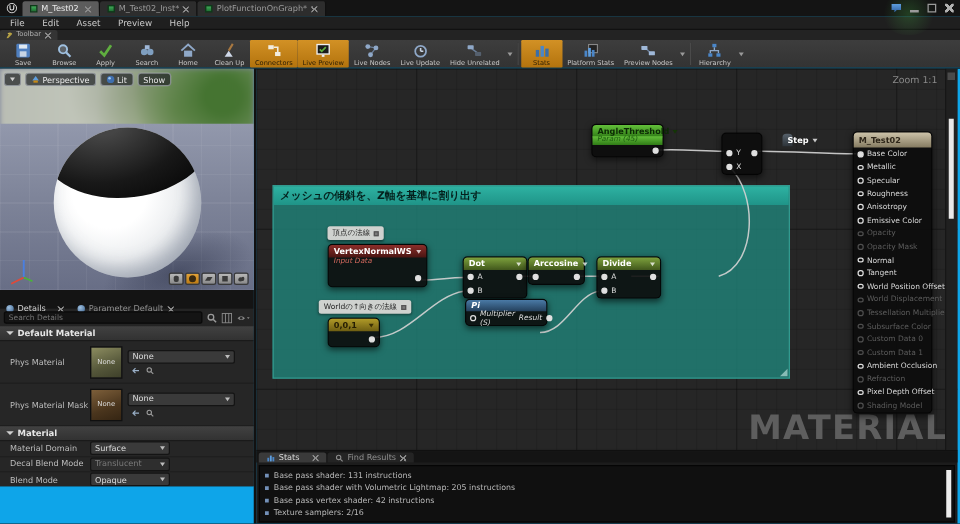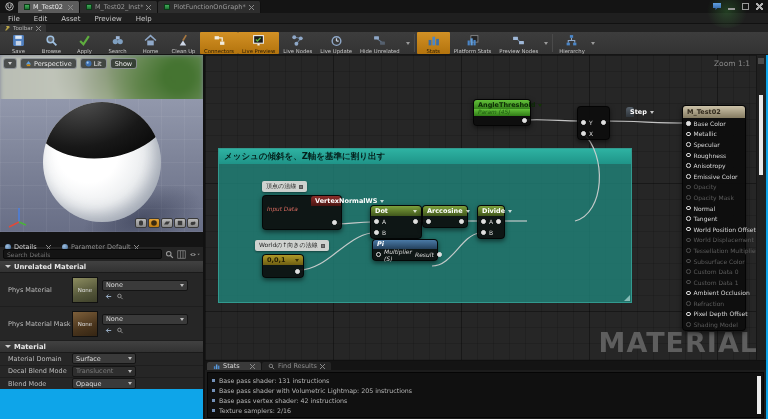--- a/index.html
+++ b/index.html
@@ -147,21 +147,21 @@
 
   .node { position:absolute; background:rgba(12,12,12,.9); border:1px solid rgba(0,0,0,.65);
     border-radius:4px; box-shadow:0 2px 5px rgba(0,0,0,.55); color:#ddd; }
   .ntitle { display:flex; align-items:center; justify-content:space-between; gap:3px;
     padding:1px 4px; font-size:6.5px; font-weight:bold; color:#fff; border-radius:3px 3px 0 0;
     white-space:nowrap; }
   .nchev { width:0; height:0; border-left:2.5px solid transparent; border-right:2.5px solid transparent;
     border-top:3px solid rgba(255,255,255,.75); flex:none; }
   .nsub { font-size:5.8px; font-style:italic; padding:0 4px 1px 4px; white-space:nowrap; }
   .t-math { background:linear-gradient(#7da13c,#41571c); }
-  .t-input { background:linear-gradient(#8c2e2a,#4a1512);margin-left:48px; }
+  .t-input { background:linear-gradient(#8c2e2a,#4a1512); }
   .t-param { background:linear-gradient(#63c03a,#2f7b16); color:#0c2a05; }
   .t-param + .nsub { color:#1d5c10; }
   .t-func { background:linear-gradient(#56606a,#2e343a);margin-left:48px; }
   .t-pi { background:linear-gradient(#4a7aa6,#24405c); }
   .t-const { background:linear-gradient(#b09a28,#6e5e12); color:#241d03; }
   .t-out { background:linear-gradient(#cdc3a9,#857b61); color:#2e2619; }
   .nrow { display:flex; align-items:center; gap:3px; padding:0 3px; height:11px; font-size:6px; }
   .pin { width:5px; height:5px; border:1px solid #e0e0e0; border-radius:50%; flex:none; }
   .pin.f { background:#e0e0e0; }
   .pin.out { margin-left:auto; }
@@ -463,21 +463,21 @@
             <svg width="11" height="9" viewBox="0 0 14 12">
                 <path d="M1 6 Q5 2 9 6 Q5 10 1 6Z" fill="#8a8a8a"></path>
                 <circle cx="5" cy="6" r="1.4" fill="#2a2a2a"></circle>
                 <path d="M11 5 l1.5 2 l1.5 -2 Z" fill="#8a8a8a"></path>
               </svg>
           </div>
         </div>
 
         <div class="cat">
           <span class="cat-caret"></span>
-          <span>Unrelated Material</span>
+          <span>Default Material</span>
         </div>
         <div class="prow asset">
           <span class="plabel">Phys Material</span>
           <div class="thumb olive">
               <span>None</span>
             </div>
           <div class="assetcol">
             <div class="combo">
               <span>None</span>
               <span class="combo-caret"></span>
@@ -640,21 +640,21 @@
           <div class="ntitle t-math">
               <span>Arccosine</span>
               <span class="nchev"></span>
             </div>
           <div class="nrow">
               <span class="pin f"></span>
               <span class="pin f out"></span>
             </div>
         </div>
 
-        <div class="node" style="left:272px; top:150px; width:28px;">
+        <div class="node" style="left:272px; top:150px; width:52px;">
           <div class="ntitle t-math">
               <span>Divide</span>
               <span class="nchev"></span>
             </div>
           <div class="nrow">
               <span class="pin f"></span>
               <span>A</span>
               <span class="pin f out"></span>
             </div>
           <div class="nrow">

